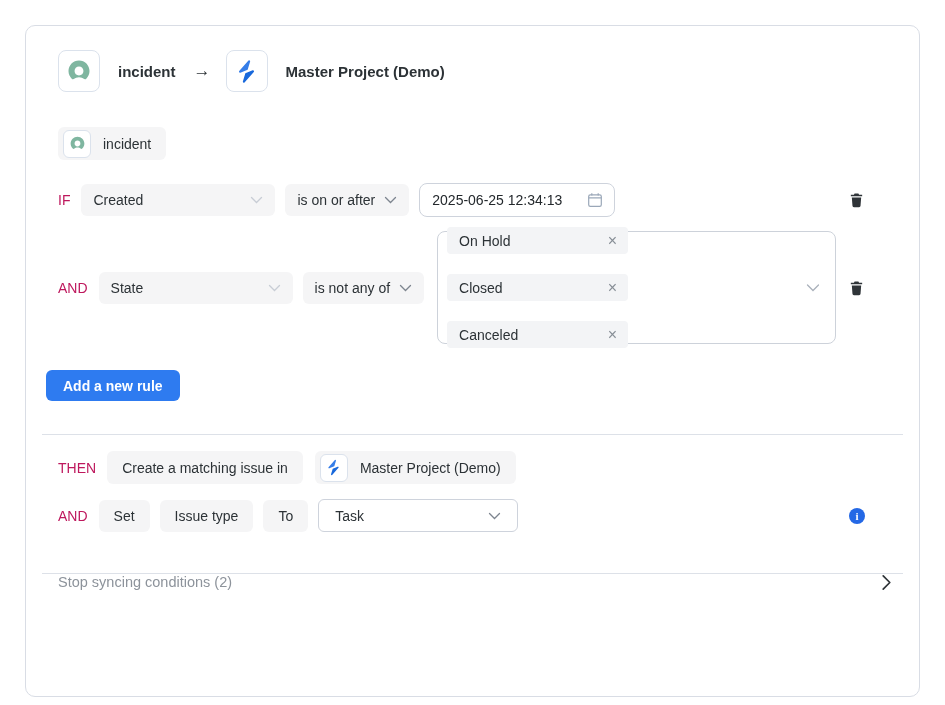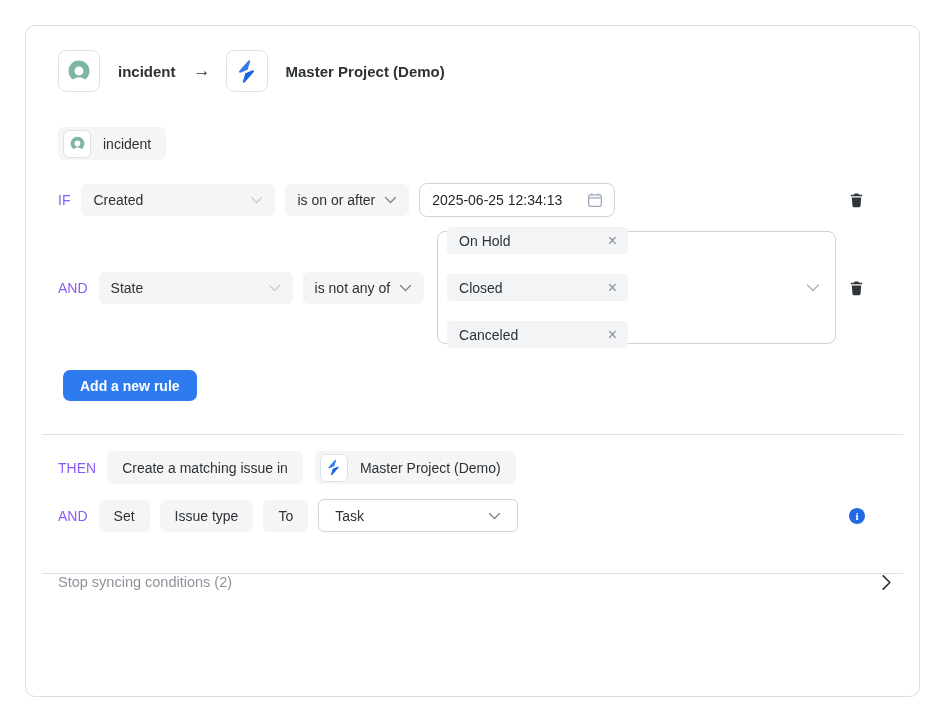--- a/index.html
+++ b/index.html
@@ -17,21 +17,21 @@
   .flow-arrow{margin:0 15px 0 18px;font-size:17px;color:#2c3236;}
   .app-header .icon-box + .app-name{margin-left:18px;}
   
   .chips-row{display:flex;align-items:center;margin-top:36px;gap:13px;}
   .chip{background:#f5f5f6;border-radius:6px;height:32px;display:inline-flex;align-items:center;
         padding:0 15px;font-size:14px;color:#2c3236;white-space:nowrap;}
   .chip.with-icon{padding:0 15px 0 5px;height:33px;}
   .chip.with-icon .chip-label{margin-left:12px;}
   
   .rule-row{display:flex;align-items:center;margin-top:23px;}
-  .row-label{color:#8b5cf6;font-size:14px;margin-right:11px;flex:0 0 auto;}
+  .row-label{color:#be185d;font-size:14px;margin-right:11px;flex:0 0 auto;}
   .select{background:#f5f5f6;border-radius:6px;height:32px;display:flex;align-items:center;
           padding:0 12px;font-size:14px;color:#2c3236;box-sizing:border-box;cursor:pointer;}
   .select .sel-text{margin-right:9px;text-align:right;}
   .select.w-field{width:194px;}
   .select.w-field .sel-text{margin-right:auto;}
   .chev{display:flex;align-items:center;}
   .chev.light{color:#c8cdd5;}
   .chev.mid{color:#7d858f;}
   .chev.soft{color:#aab1bb;}
   .gap10{width:10px;flex:0 0 auto;}
@@ -44,21 +44,21 @@
   .multiselect{width:399px;height:113px;box-sizing:border-box;border:1px solid #cdd2da;border-radius:8px;
                background:#fff;position:relative;display:flex;align-items:center;padding-left:9px;}
   .tags{display:flex;flex-direction:column;gap:20px;}
   .tag{width:181px;height:27px;box-sizing:border-box;background:#f3f4f6;border-radius:4px;display:flex;
        align-items:center;padding:0 11px 0 12px;font-size:14px;color:#2c3236;}
   .tag-x{margin-left:auto;color:#878e96;font-size:16px;line-height:1;cursor:pointer;}
   .ms-chev{position:absolute;right:15px;top:50%;transform:translateY(-50%);}
   
   .btn-primary{background:#2e7bf0;color:#fff;border:none;border-radius:6px;height:31px;padding:0 17px;
                font-size:14px;font-weight:bold;font-family:"Liberation Sans",sans-serif;cursor:pointer;}
-  .btn-add-rule{margin:26px 0 0 37px;display:block;border-radius:7px;}
+  .btn-add-rule{margin:26px 0 0 20px;display:block;}
   .btn-add-action{margin:17px 0 0 32px;display:block;}
   .divider{height:1px;background:#dde1e8;margin:0 16px;}
   .div1{margin-top:33px;}
   .div2{margin-top:41px;}
   
   .row-then{margin-top:16px;}
   .row-then .chip{height:33px;}
   .row-set{margin-top:15px;gap:0;}
   .row-set .chip{margin-right:10px;}
   .select-white{width:200px;height:33px;box-sizing:border-box;border:1px solid #ced3dc;border-radius:6px;

